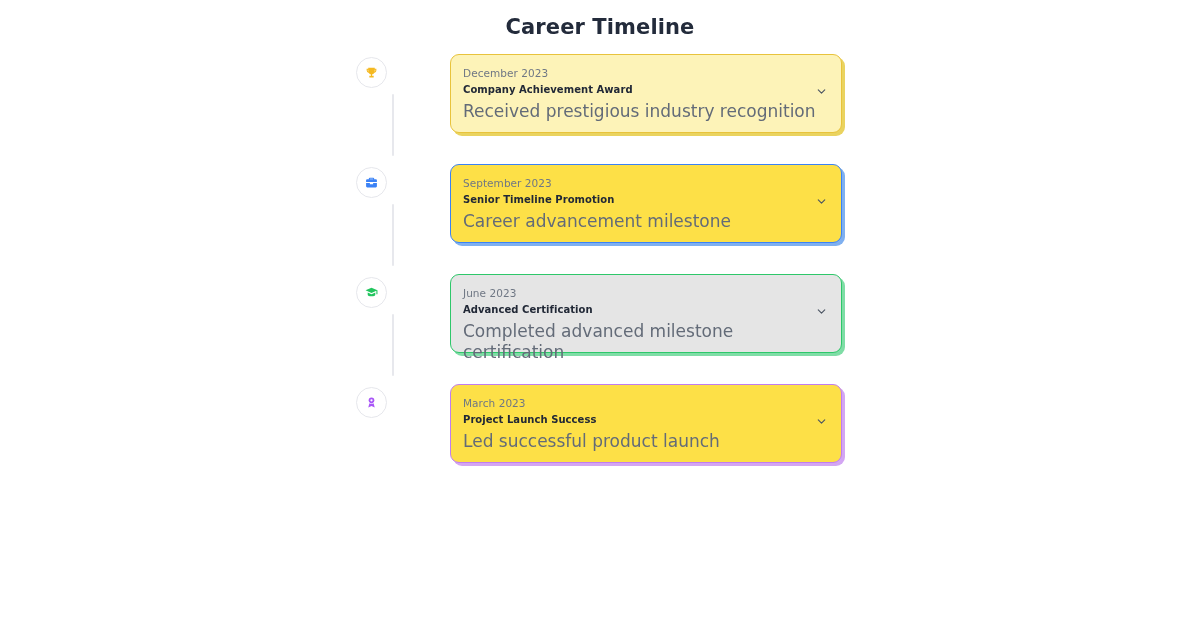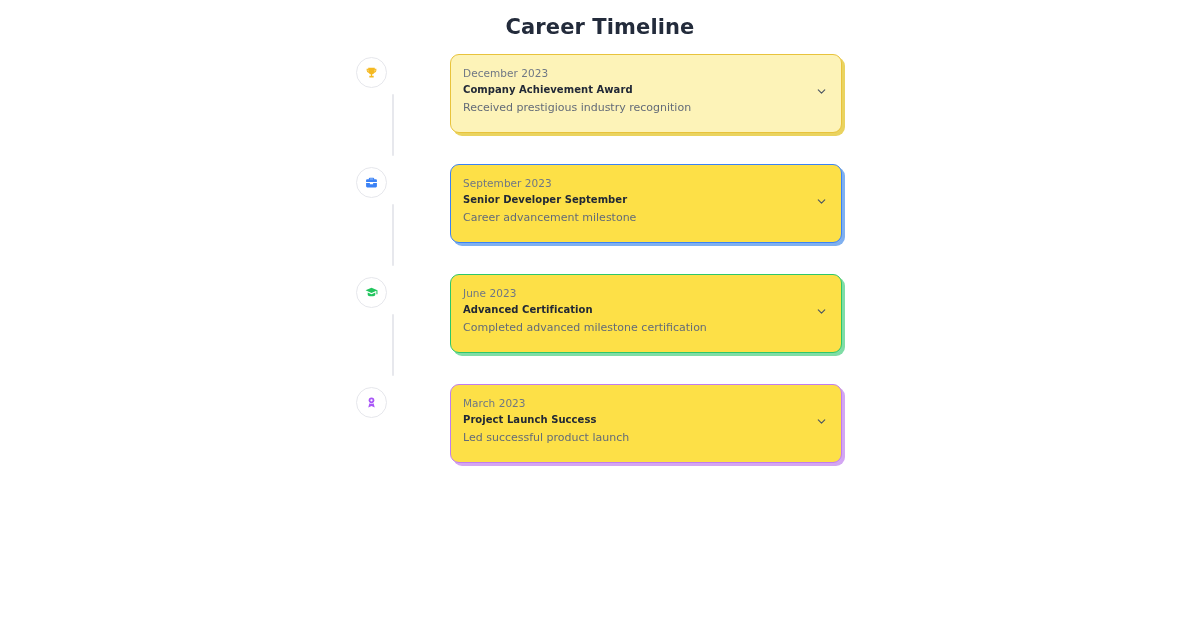--- a/index.html
+++ b/index.html
@@ -106,21 +106,21 @@
     margin-top: 4px;
     font-size: 10px;
     font-weight: 700;
     color: #212836;
     line-height: 1.25;
     letter-spacing: 0.05px;
   }
 
   .card-desc {
     margin-top: 5px;
-    font-size: 11px;
+    font-size: 17px;
     color: #636b78;
     line-height: 1.25;
   }
 
   .chevron {
     position: absolute;
     right: 11px;
     top: 27px;
     width: 18px;
     height: 18px;
@@ -170,42 +170,42 @@
               <svg width="13" height="13" viewBox="0 0 24 24" fill="#3b82f6">
                 <path d="M9 3h6a2 2 0 0 1 2 2v1h3a2 2 0 0 1 2 2v3H2V8a2 2 0 0 1 2-2h3V5a2 2 0 0 1 2-2zm0 3h6V5H9v1z"></path>
                 <path d="M2 13h7v2h6v-2h7v6a2 2 0 0 1-2 2H4a2 2 0 0 1-2-2v-6z"></path>
               </svg>
             </span>
           </div>
           <div class="connector" style="background: rgb(231, 232, 237);"></div>
         </div>
         <div class="card" style="background: #fde047; border-color: rgb(59, 130, 246); box-shadow: rgb(127, 176, 240) 3px 3px 0px 0px;">
           <div class="card-date" style="color: rgb(111, 119, 132);">September 2023</div>
-          <div class="card-title">Senior Developer September</div>
+          <div class="card-title">Senior Timeline Promotion</div>
           <div class="card-desc" style="color: rgb(99, 107, 120);">Career advancement milestone</div>
           <span class="chevron">
             <svg width="13" height="13" viewBox="0 0 24 24" fill="none" stroke="#4b5563" stroke-width="2.1" stroke-linecap="round" stroke-linejoin="round">
               <polyline points="6 9 12 15 18 9"></polyline>
             </svg>
           </span>
         </div>
       </div>
       <div class="event">
         <div class="rail">
           <div class="marker" style="border-color: rgb(230, 231, 236);">
             <span class="marker-glyph">
               <svg width="13" height="13" viewBox="0 0 24 24" fill="#22c55e">
                 <path d="M12 3 1 8l11 5 9-4.1V15h2V8L12 3z"></path>
                 <path d="M5 12.2V16c0 1.7 3.1 3 7 3s7-1.3 7-3v-3.8l-7 3.2-7-3.2z"></path>
               </svg>
             </span>
           </div>
           <div class="connector" style="background: rgb(231, 232, 237);"></div>
         </div>
-        <div class="card" style="background: #fde047; border-color: rgb(46, 199, 106); box-shadow: rgb(127, 221, 166) 3px 3px 0px 0px;">
+        <div class="card" style="background: #e5e5e5; border-color: rgb(46, 199, 106); box-shadow: rgb(127, 221, 166) 3px 3px 0px 0px;">
           <div class="card-date" style="color: rgb(111, 119, 132);">June 2023</div>
           <div class="card-title">Advanced Certification</div>
           <div class="card-desc" style="color: rgb(99, 107, 120);">Completed advanced milestone certification</div>
           <span class="chevron">
             <svg width="13" height="13" viewBox="0 0 24 24" fill="none" stroke="#4b5563" stroke-width="2.1" stroke-linecap="round" stroke-linejoin="round">
               <polyline points="6 9 12 15 18 9"></polyline>
             </svg>
           </span>
         </div>
       </div>

